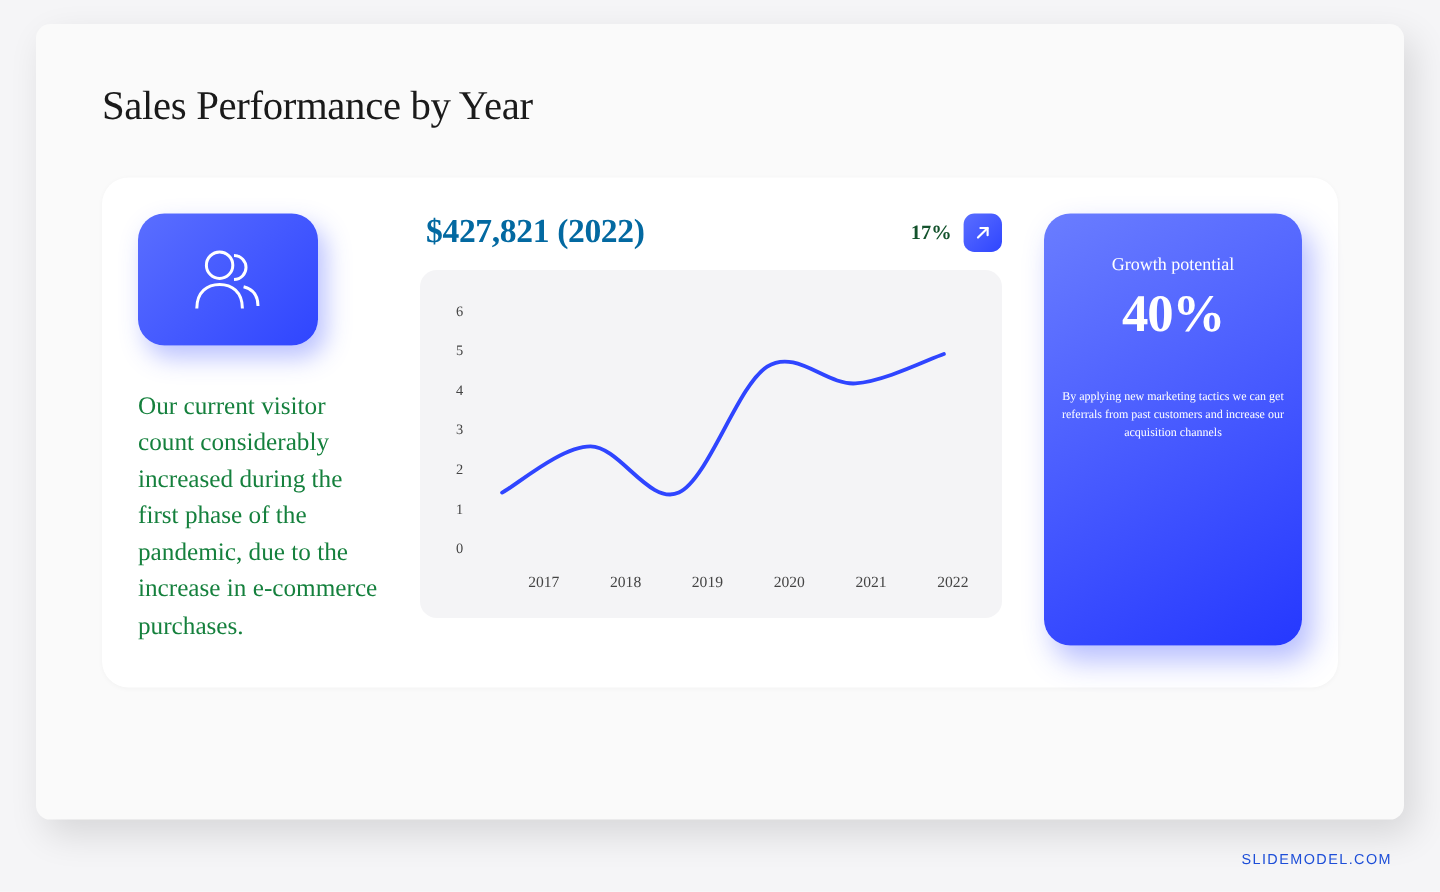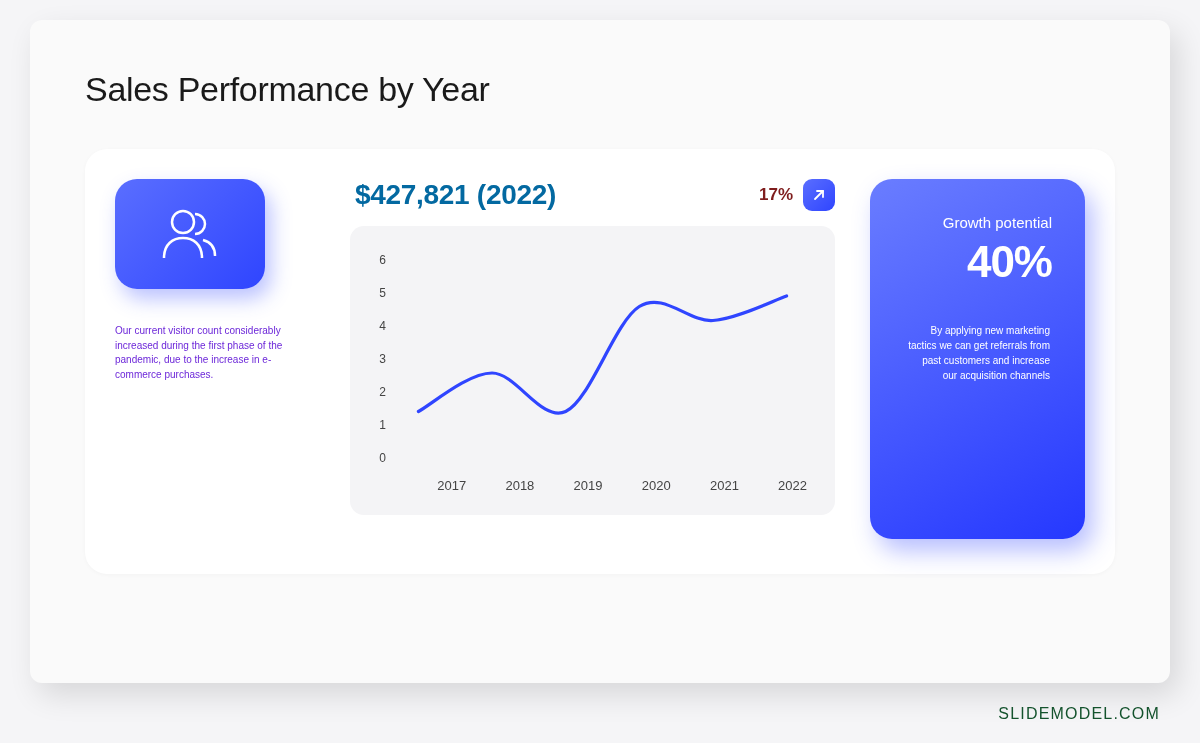--- a/index.html
+++ b/index.html
@@ -13,20 +13,21 @@
     .outer-container {
       position: absolute;
       top: 20px;
       left: 30px;
       right: 30px;
       bottom: 60px;
       background: #fafafa;
       border-radius: 12px;
       box-shadow: 8px 12px 30px rgba(0,0,0,0.12);
       padding: 50px 55px 40px;
+      font-family: Liberation Serif, serif;
     }
     .page-title {
       font-size: 34px;
       font-weight: 400;
       color: #1a1a1a;
       margin-bottom: 40px;
       letter-spacing: -0.3px;
     }
     .content-card {
       background: #ffffff;
@@ -46,23 +47,23 @@
       height: 110px;
       background: linear-gradient(135deg, #5a6eff 0%, #2f45ff 100%);
       border-radius: 22px;
       display: flex;
       align-items: center;
       justify-content: center;
       box-shadow: 6px 10px 20px rgba(60, 80, 255, 0.35);
       margin-bottom: 35px;
     }
     .visitor-text {
-      font-size: 10px;
+      font-size: 21px;
       line-height: 1.45;
-      color: #6d28d9;
+      color: #15803d;
       font-weight: 400;
     }
     .center-column {
       flex: 1;
       min-width: 0;
     }
     .headline-row {
       display: flex;
       align-items: center;
       justify-content: space-between;
@@ -76,21 +77,21 @@
       letter-spacing: -0.3px;
     }
     .headline-pct {
       display: flex;
       align-items: center;
       gap: 10px;
     }
     .pct-text {
       font-size: 17px;
       font-weight: 700;
-      color: #7f1d1d;
+      color: #14532d;
     }
     .arrow-badge {
       width: 32px;
       height: 32px;
       background: linear-gradient(135deg, #5a6eff, #2f45ff);
       border-radius: 9px;
       display: flex;
       align-items: center;
       justify-content: center;
     }
@@ -132,22 +133,22 @@
       font-size: 13px;
       color: #444;
       flex: 1;
       text-align: right;
     }
     .growth-card {
       width: 215px;
       flex-shrink: 0;
       background: linear-gradient(150deg, #6a7dff 0%, #2538ff 100%);
       border-radius: 22px;
-      padding: 35px 33px 40px;
-      text-align: right;
+      padding: 35px 4px 40px;
+      text-align: center;
       color: #fff;
       box-shadow: 8px 12px 24px rgba(50, 70, 255, 0.35);
       min-height: 360px;
     }
     .growth-label {
       font-size: 15px;
       font-weight: 400;
       margin-bottom: 6px;
     }
     .growth-value {
@@ -159,23 +160,23 @@
     .growth-desc {
       font-size: 10px;
       line-height: 1.5;
       font-weight: 400;
       padding: 0 2px;
     }
     .footer-brand {
       position: absolute;
       bottom: 20px;
       right: 40px;
-      font-size: 16px;
+      font-size: 12px;
       letter-spacing: 1.2px;
-      color: #14532d;
+      color: #1d4ed8;
       font-weight: 500;
     }
   </style>
 </head>
 <body>
 
 <div class="outer-container">
   <h1 class="page-title">Sales Performance by Year</h1>
 
   <div class="content-card">

